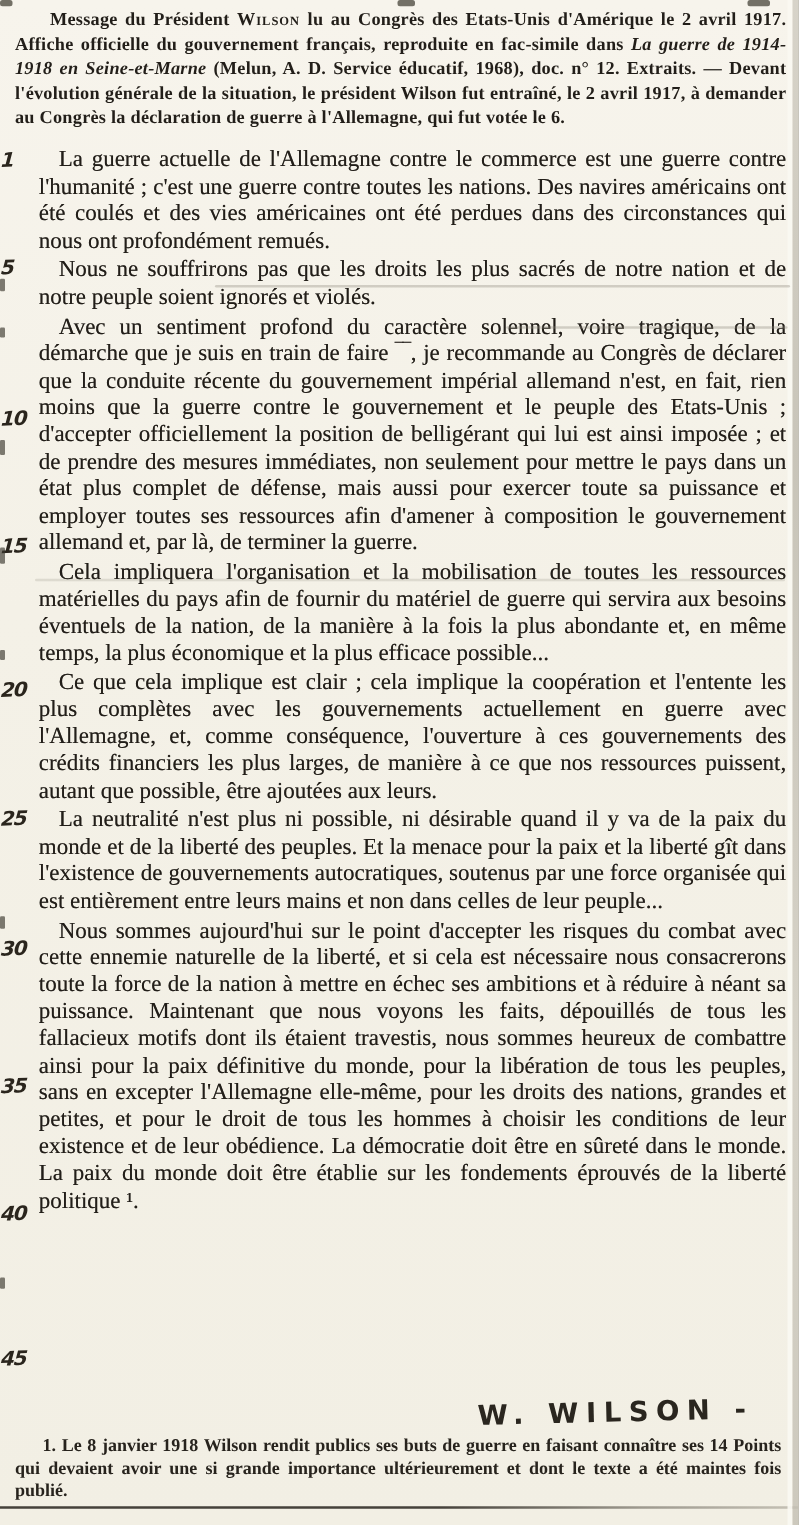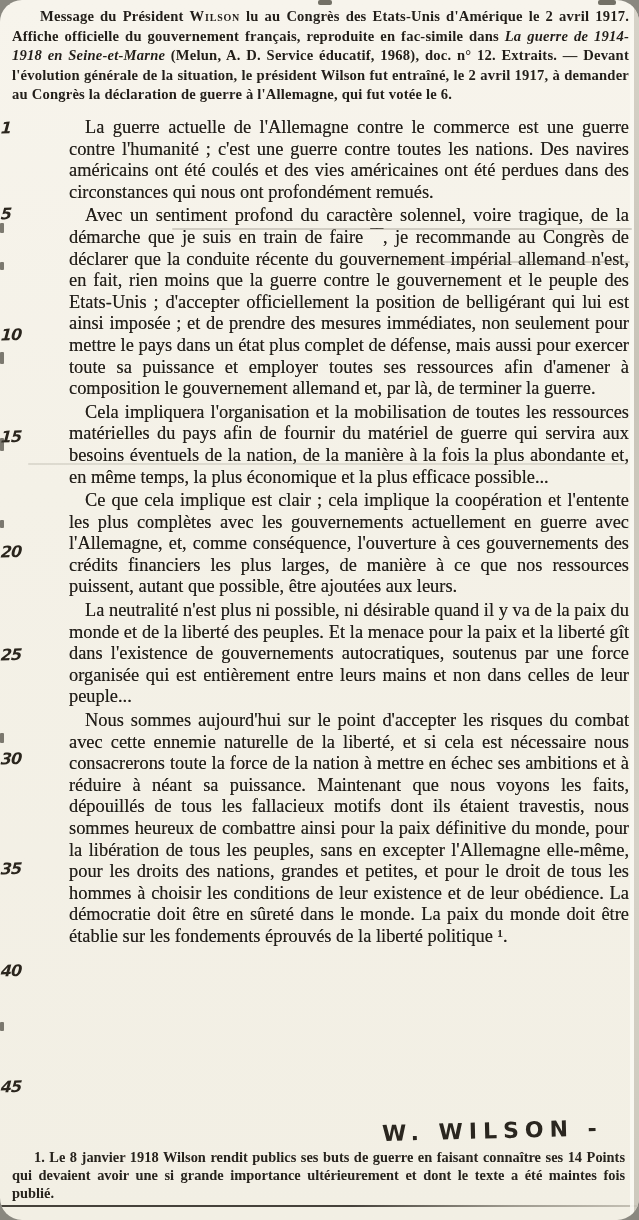--- a/index.html
+++ b/index.html
@@ -5,21 +5,20 @@
   html, body { margin: 0; padding: 0; background: #8a8880; }
   .page {
     position: relative;
     width: 639px;
     height: 1220px;
     margin: 0 auto;
     background: linear-gradient(180deg, #f7f4ec 0%, #f4f1e7 40%, #f2efe4 100%);
     color: #221e19;
     font-family: "Liberation Serif", "DejaVu Serif", serif;
     overflow: hidden;
-    border-radius: 22px;
   }
   
   .caption {
     position: absolute;
     top: 7px; left: 12px; right: 10px;
     font-size: 14.6px;
     line-height: 19.6px;
     font-weight: 700;
     text-align: justify;
     text-indent: 28px;
@@ -28,21 +27,20 @@
   .caption .smallcaps { font-variant: small-caps; letter-spacing: 0.8px; }
   .caption .italic { font-style: italic; font-weight: 700; }
   
   .body-text {
     position: absolute;
     top: 117px; left: 31px; right: 10px;
     font-size: 18.4px;
     line-height: 21.6px;
     text-align: justify;
     text-shadow: 0 0 0.5px rgba(34,30,25,0.65);
-    margin-left: 38px;
   }
   .body-text p { margin: 0 0 2px 0; text-indent: 16px; }
   
   .lineno {
     position: absolute;
     left: 1px;
     width: 30px;
     font-family: "DejaVu Sans", sans-serif;
     font-style: italic;
     font-weight: 700;
@@ -107,20 +105,21 @@
 <body>
 
 <div class="page">
 
   <div class="caption">
     <span>Message du Président </span><span class="smallcaps">Wilson</span><span> lu au Congrès des Etats-Unis d'Amérique le 2 avril 1917. Affiche officielle du gouvernement français, reproduite en fac-simile dans </span><span class="italic">La guerre de 1914-1918 en Seine-et-Marne</span><span> (Melun, A. D. Service éducatif, 1968), doc. n° 12. Extraits. — Devant l'évolution générale de la situation, le président Wilson fut entraîné, le 2 avril 1917, à demander au Congrès la déclaration de guerre à l'Allemagne, qui fut votée le 6.</span>
   </div>
 
   <div class="body-text">
     <p>La guerre actuelle de l'Allemagne contre le commerce est une guerre contre l'humanité ; c'est une guerre contre toutes les nations. Des navires américains ont été coulés et des vies américaines ont été perdues dans des circonstances qui nous ont profondément remués.</p>
+    <p>Nous ne souffrirons pas que les droits les plus sacrés de notre nation et de notre peuple soient ignorés et violés.</p>
     <p>Avec un sentiment profond du caractère solennel, voire tragique, de la démarche que je suis en train de faire ‾‾, je recommande au Congrès de déclarer que la conduite récente du gouvernement impérial allemand n'est, en fait, rien moins que la guerre contre le gouvernement et le peuple des Etats-Unis ; d'accepter officiellement la position de belligérant qui lui est ainsi imposée ; et de prendre des mesures immédiates, non seulement pour mettre le pays dans un état plus complet de défense, mais aussi pour exercer toute sa puissance et employer toutes ses ressources afin d'amener à composition le gouvernement allemand et, par là, de terminer la guerre.</p>
     <p>Cela impliquera l'organisation et la mobilisation de toutes les ressources matérielles du pays afin de fournir du matériel de guerre qui servira aux besoins éventuels de la nation, de la manière à la fois la plus abondante et, en même temps, la plus économique et la plus efficace possible...</p>
     <p>Ce que cela implique est clair ; cela implique la coopération et l'entente les plus complètes avec les gouvernements actuellement en guerre avec l'Allemagne, et, comme conséquence, l'ouverture à ces gouvernements des crédits financiers les plus larges, de manière à ce que nos ressources puissent, autant que possible, être ajoutées aux leurs.</p>
     <p>La neutralité n'est plus ni possible, ni désirable quand il y va de la paix du monde et de la liberté des peuples. Et la menace pour la paix et la liberté gît dans l'existence de gouvernements autocratiques, soutenus par une force organisée qui est entièrement entre leurs mains et non dans celles de leur peuple...</p>
     <p>Nous sommes aujourd'hui sur le point d'accepter les risques du combat avec cette ennemie naturelle de la liberté, et si cela est nécessaire nous consacrerons toute la force de la nation à mettre en échec ses ambitions et à réduire à néant sa puissance. Maintenant que nous voyons les faits, dépouillés de tous les fallacieux motifs dont ils étaient travestis, nous sommes heureux de combattre ainsi pour la paix définitive du monde, pour la libération de tous les peuples, sans en excepter l'Allemagne elle-même, pour les droits des nations, grandes et petites, et pour le droit de tous les hommes à choisir les conditions de leur existence et de leur obédience. La démocratie doit être en sûreté dans le monde. La paix du monde doit être établie sur les fondements éprouvés de la liberté politique ¹.</p>
   </div>
 
   <span class="lineno" style="top:118px">1</span>
   <span class="lineno" style="top:204px">5</span>
   <span class="lineno" style="top:325px">10</span>

